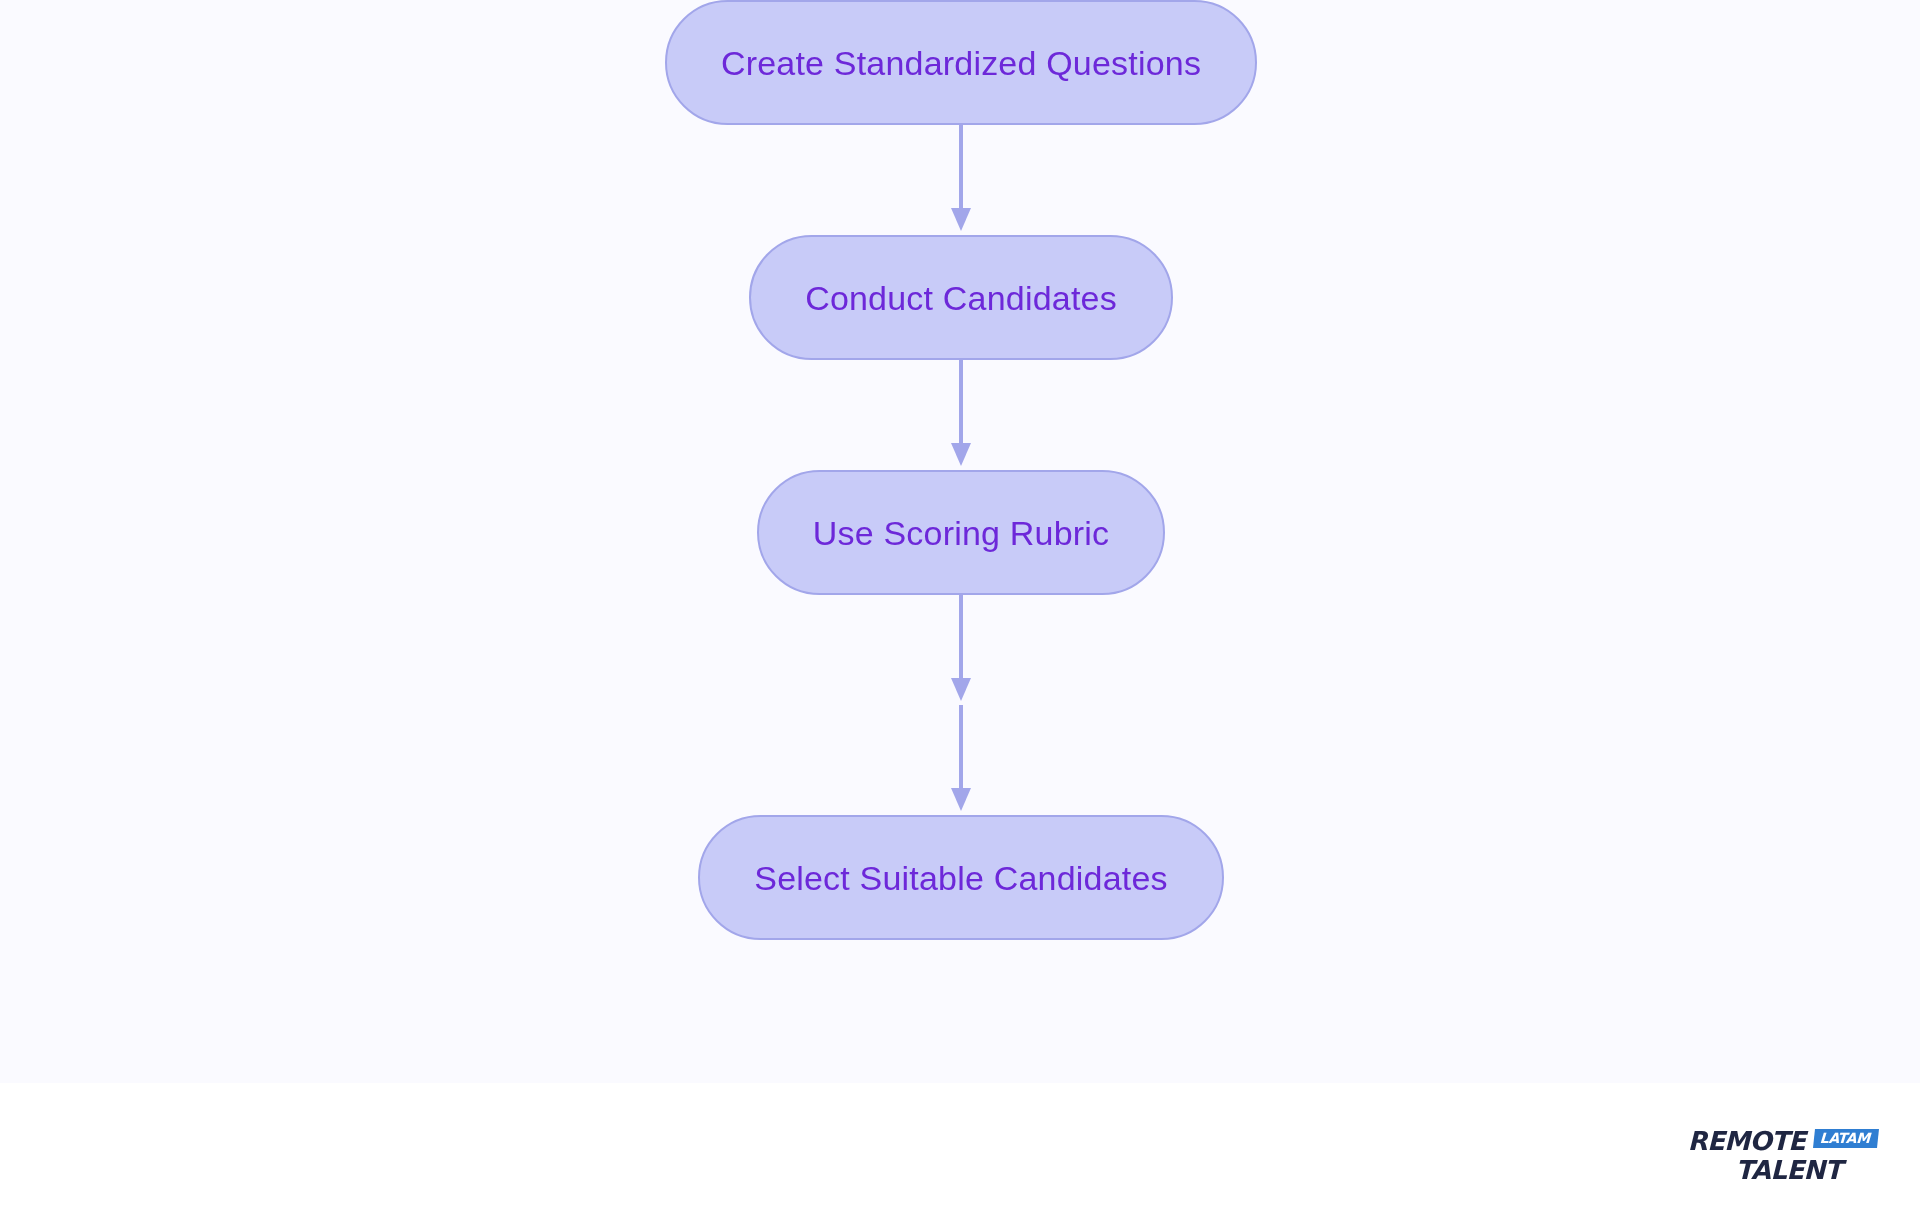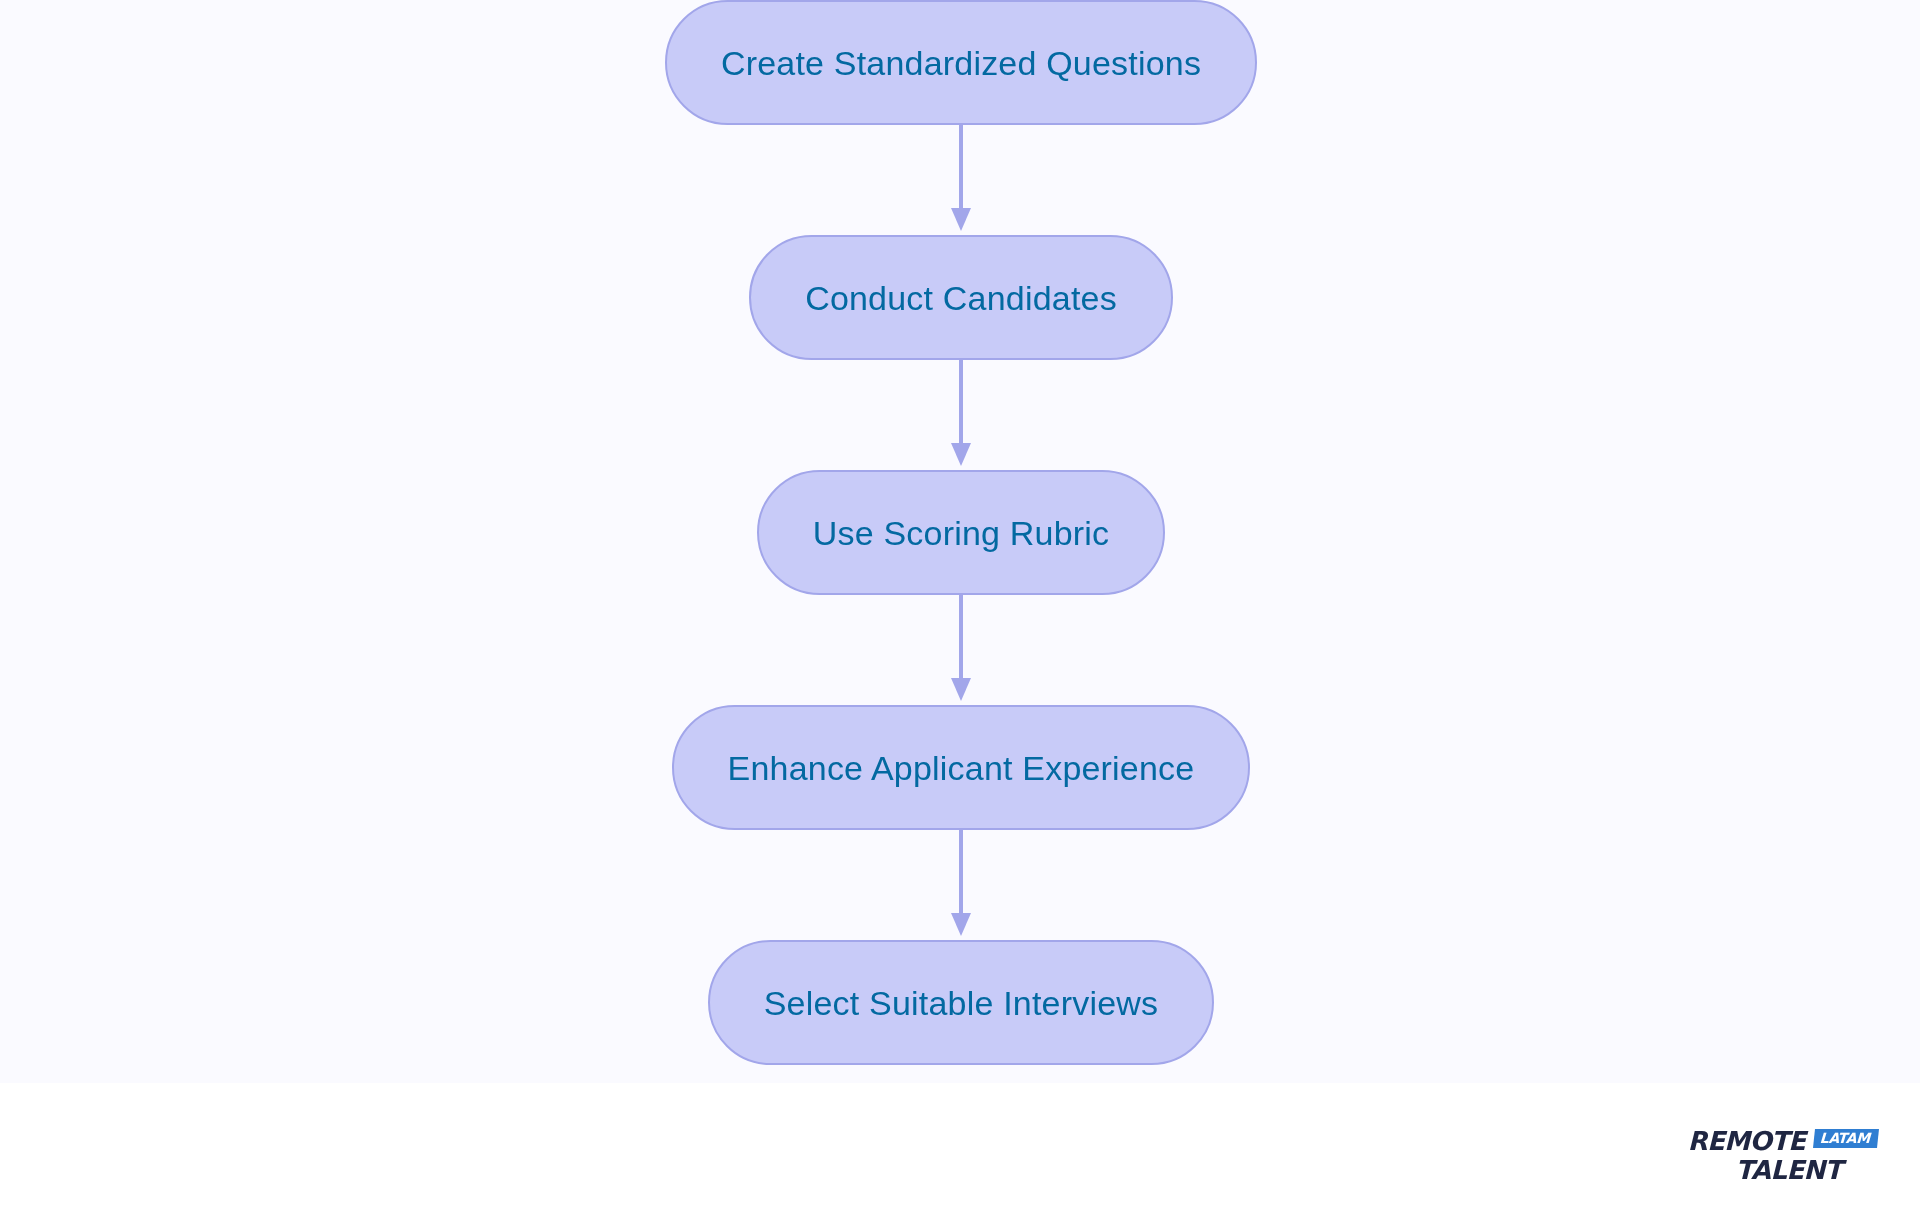--- a/index.html
+++ b/index.html
@@ -49,21 +49,21 @@
     background: #c8cbf8;
     border: 2px solid #a2a6ea;
     display: flex;
     align-items: center;
     justify-content: center;
     padding: 0 54px;
     margin-left: 2px;
   }
 
   .node-label {
-    color: #0369a1;
+    color: #6d28d9;
     font-size: 34px;
     font-weight: 400;
     letter-spacing: 0.2px;
     white-space: nowrap;
     line-height: 1;
   }
 
   
   .connector {
     width: 26px;
@@ -146,31 +146,28 @@
 
       <div class="node">
         <span class="node-label">Use Scoring Rubric</span>
       </div>
 
       <svg class="connector" viewBox="0 0 26 110">
         <line x1="13" y1="0" x2="13" y2="86" stroke="#a2a6ea" stroke-width="4"></line>
         <polygon points="3,83 23,83 13,106" fill="#a2a6ea"></polygon>
       </svg>
 
-      <div class="node">
-        <span class="node-label">Enhance Applicant Experience</span>
-      </div>
 
       <svg class="connector" viewBox="0 0 26 110">
         <line x1="13" y1="0" x2="13" y2="86" stroke="#a2a6ea" stroke-width="4"></line>
         <polygon points="3,83 23,83 13,106" fill="#a2a6ea"></polygon>
       </svg>
 
       <div class="node">
-        <span class="node-label">Select Suitable Interviews</span>
+        <span class="node-label">Select Suitable Candidates</span>
       </div>
 
     </div>
   </div>
 
   <div id="logo">
     <div class="logo-row1">
       <span class="logo-word">REMOTE</span>
       <span class="logo-badge">LATAM</span>
     </div>

